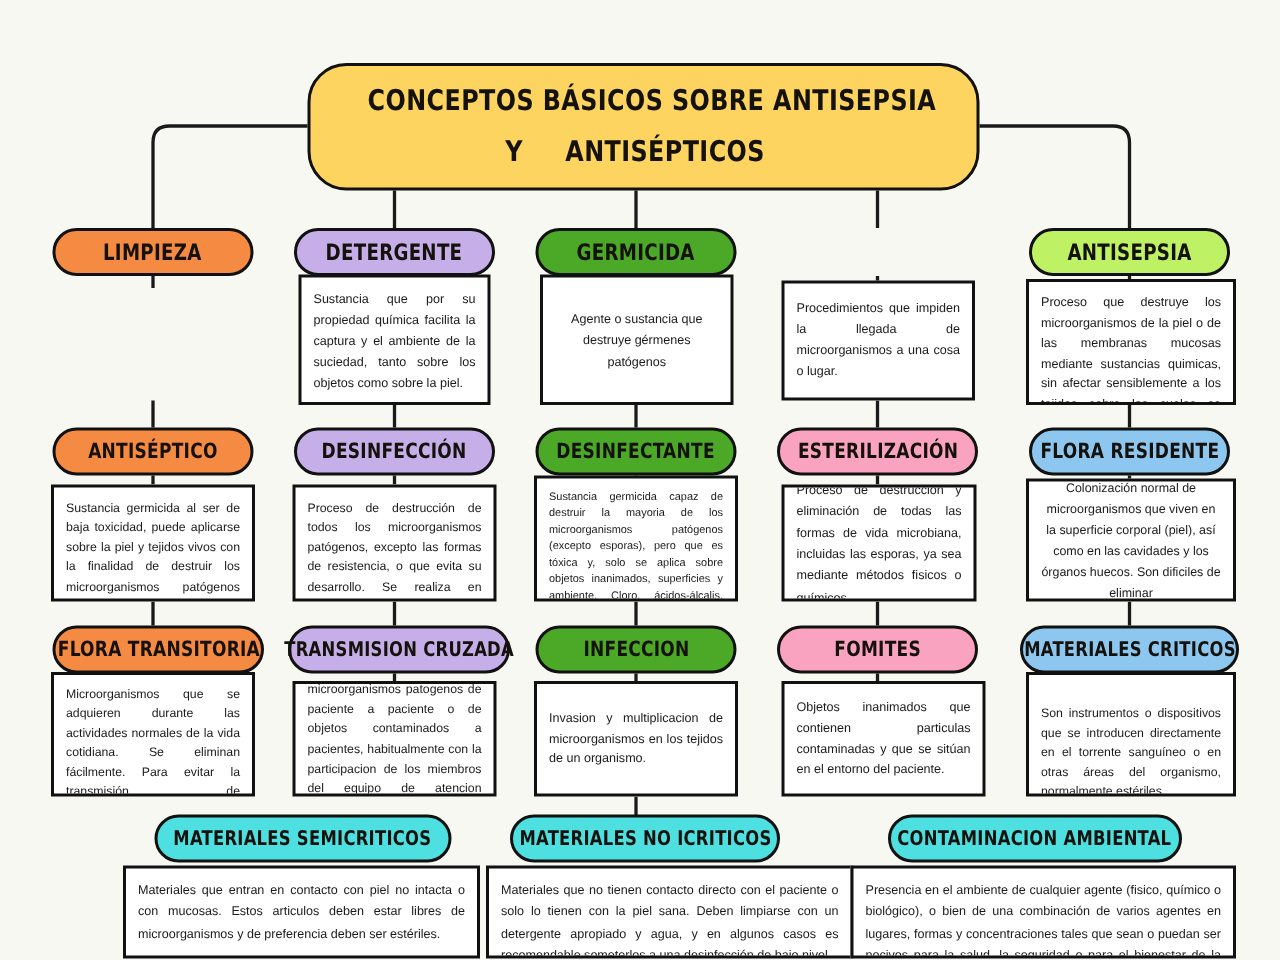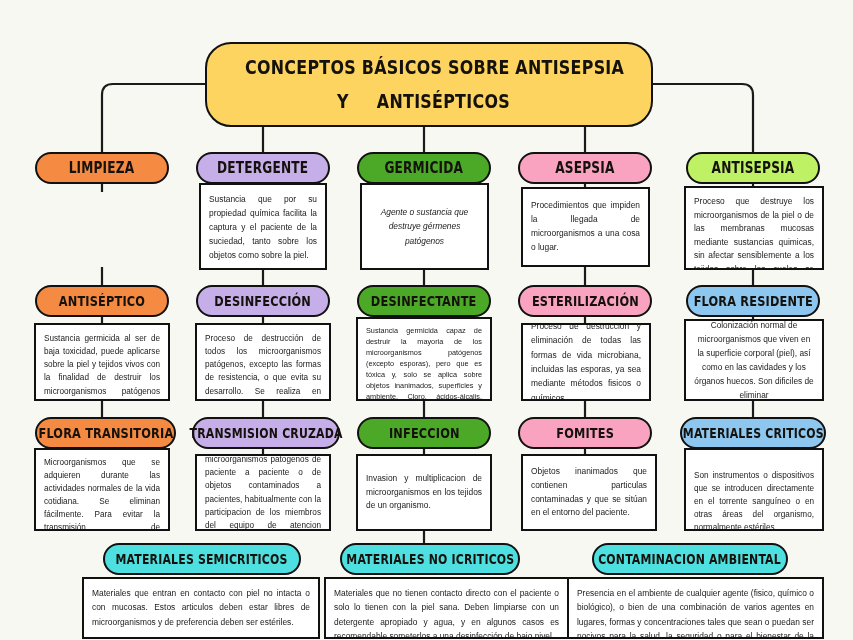--- a/index.html
+++ b/index.html
@@ -150,31 +150,28 @@
 
   <div class="pill" style="left:35px;top:132px;width:134px;background:#f58a42;">
     <span style="font-size:15px;">LIMPIEZA</span>
   </div>
   <div class="pill" style="left:196px;top:132px;width:134px;background:#c6aee8;">
     <span style="font-size:15px;">DETERGENTE</span>
   </div>
   <div class="pill" style="left:357px;top:132px;width:134px;background:#4ca928;">
     <span style="font-size:15px;">GERMICIDA</span>
   </div>
-  <div class="pill" style="left:518px;top:132px;width:134px;background:#f9a3c0;">
-    <span style="font-size:15px;">ASEPSIA</span>
-  </div>
   <div class="pill" style="left:686px;top:132px;width:134px;background:#bef264;">
     <span style="font-size:15px;">ANTISEPSIA</span>
   </div>
 
   <div class="desc" style="left:199px;top:163px;width:128px;height:87px;font-size:8.4px;line-height:1.68;">
-    <span>Sustancia que por su propiedad química facilita la captura y el paciente de la suciedad, tanto sobre los objetos como sobre la piel.</span>
-  </div>
-  <div class="desc center" style="left:360px;top:163px;width:129px;height:87px;font-size:8.4px;line-height:1.7;font-style:italic;">
+    <span>Sustancia que por su propiedad química facilita la captura y el ambiente de la suciedad, tanto sobre los objetos como sobre la piel.</span>
+  </div>
+  <div class="desc center" style="left:360px;top:163px;width:129px;height:87px;font-size:8.4px;line-height:1.7;">
     <span>Agente o sustancia que destruye gérmenes patógenos</span>
   </div>
   <div class="desc vcenter" style="left:521px;top:167px;width:129px;height:80px;font-size:8.4px;line-height:1.65;justify-content:flex-end;">
     <span>Procedimientos que impiden la llegada de microorganismos a una cosa o lugar.</span>
   </div>
   <div class="desc" style="left:684px;top:166px;width:140px;height:84px;font-size:8.4px;line-height:1.62;">
     <span>Proceso que destruye los microorganismos de la piel o de las membranas mucosas mediante sustancias quimicas, sin afectar sensiblemente a los tejidos sobre los cuales se aplica.</span>
   </div>
 
   <div class="pill" style="left:35px;top:265px;width:134px;background:#f58a42;">

